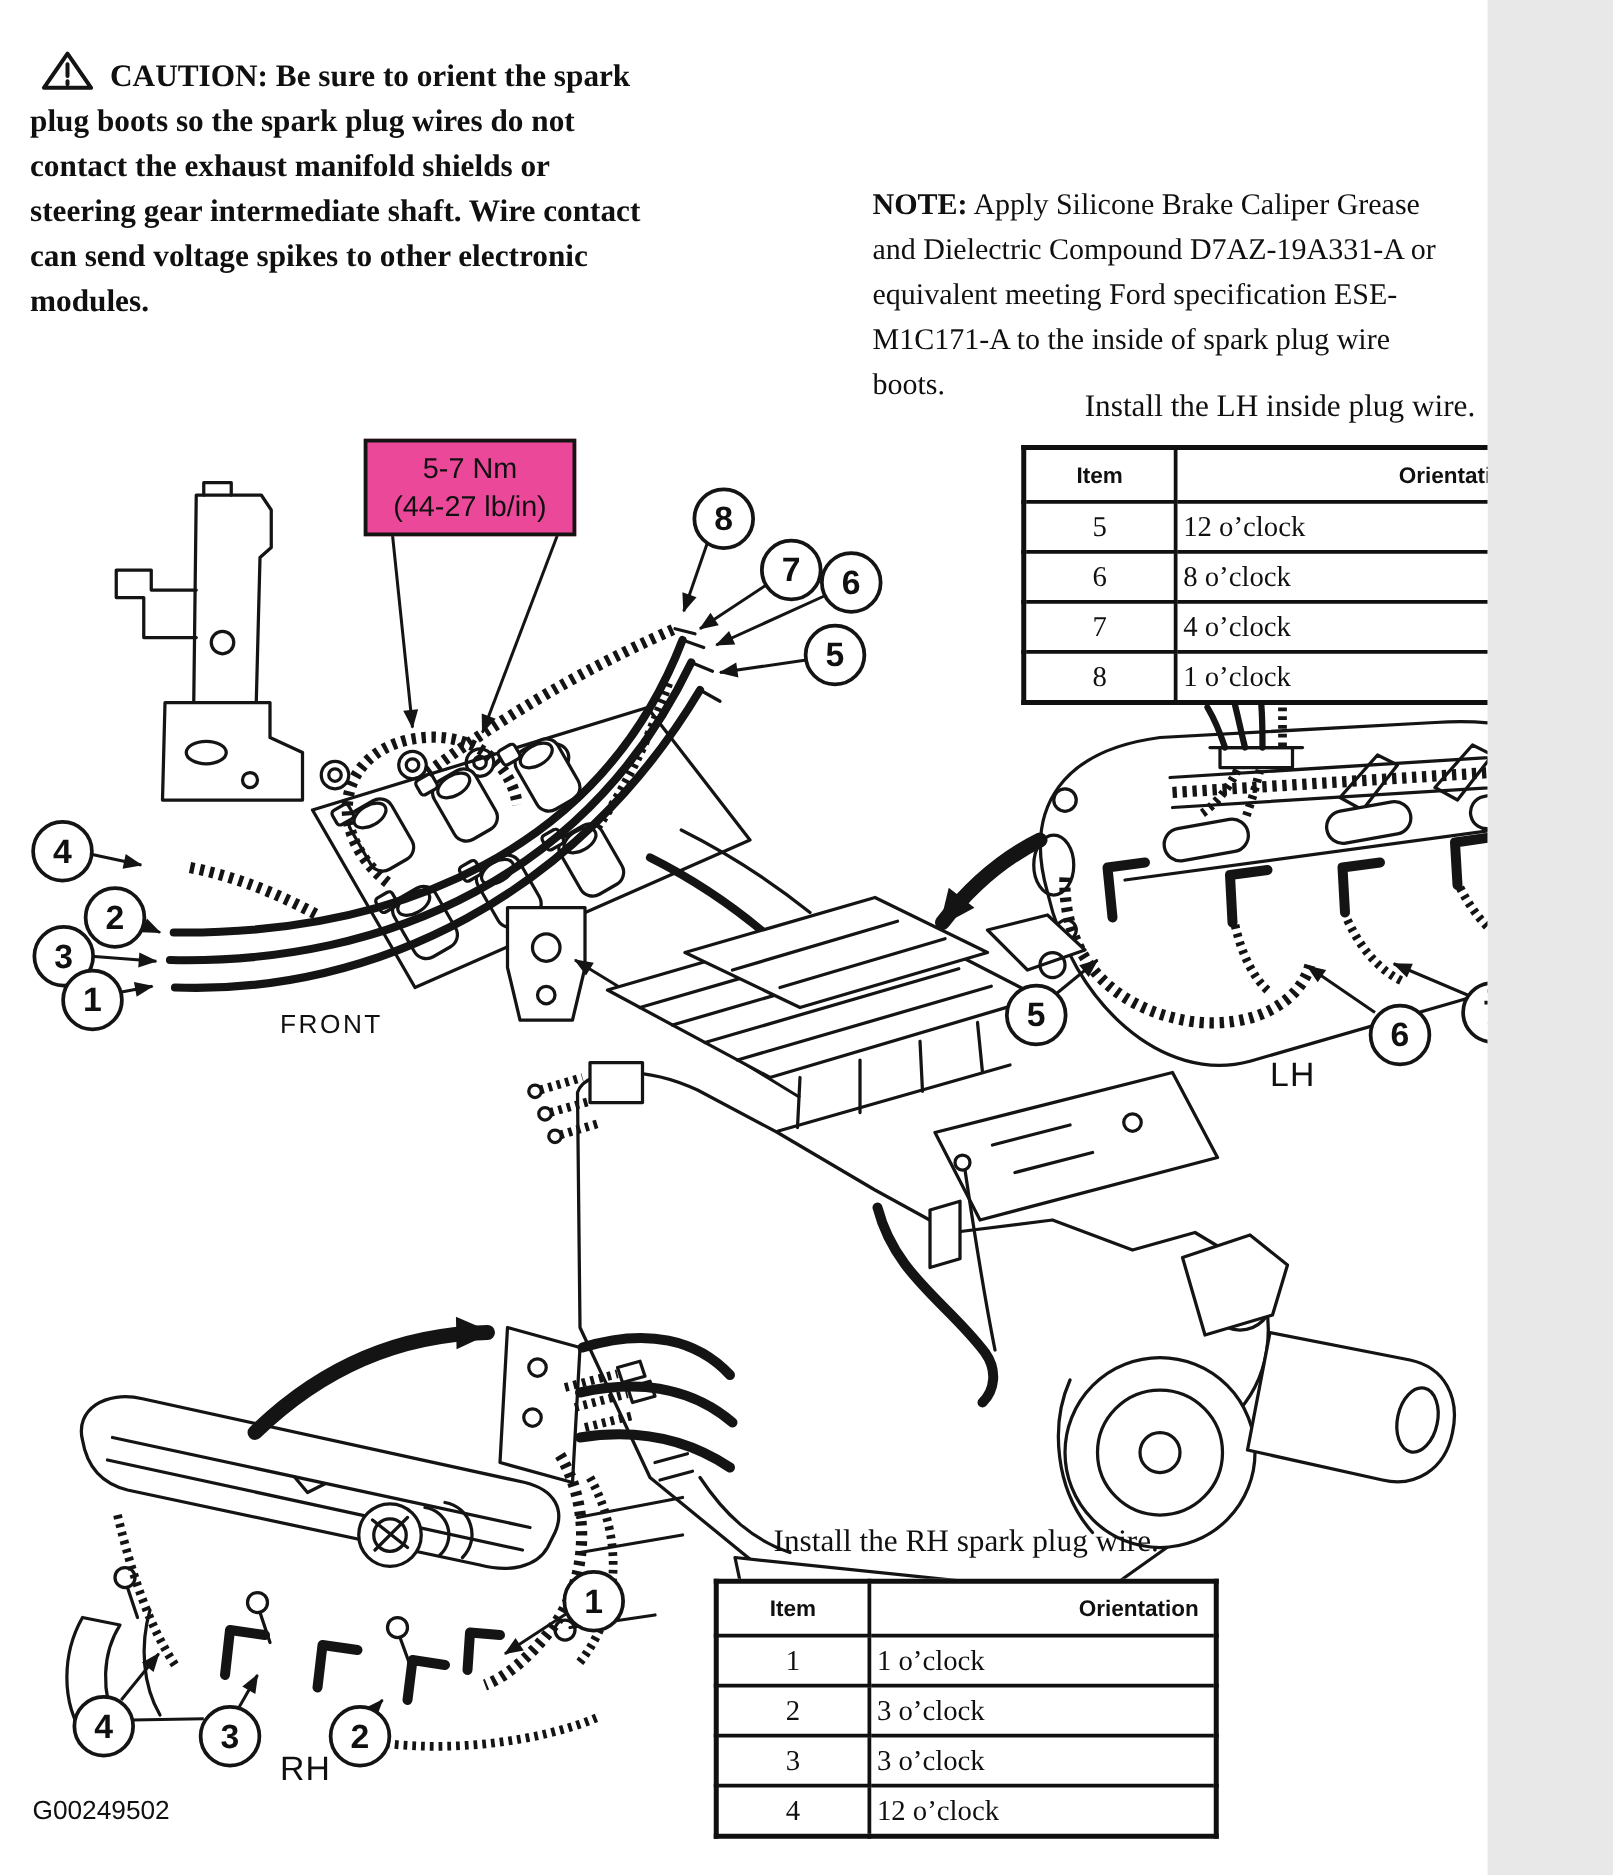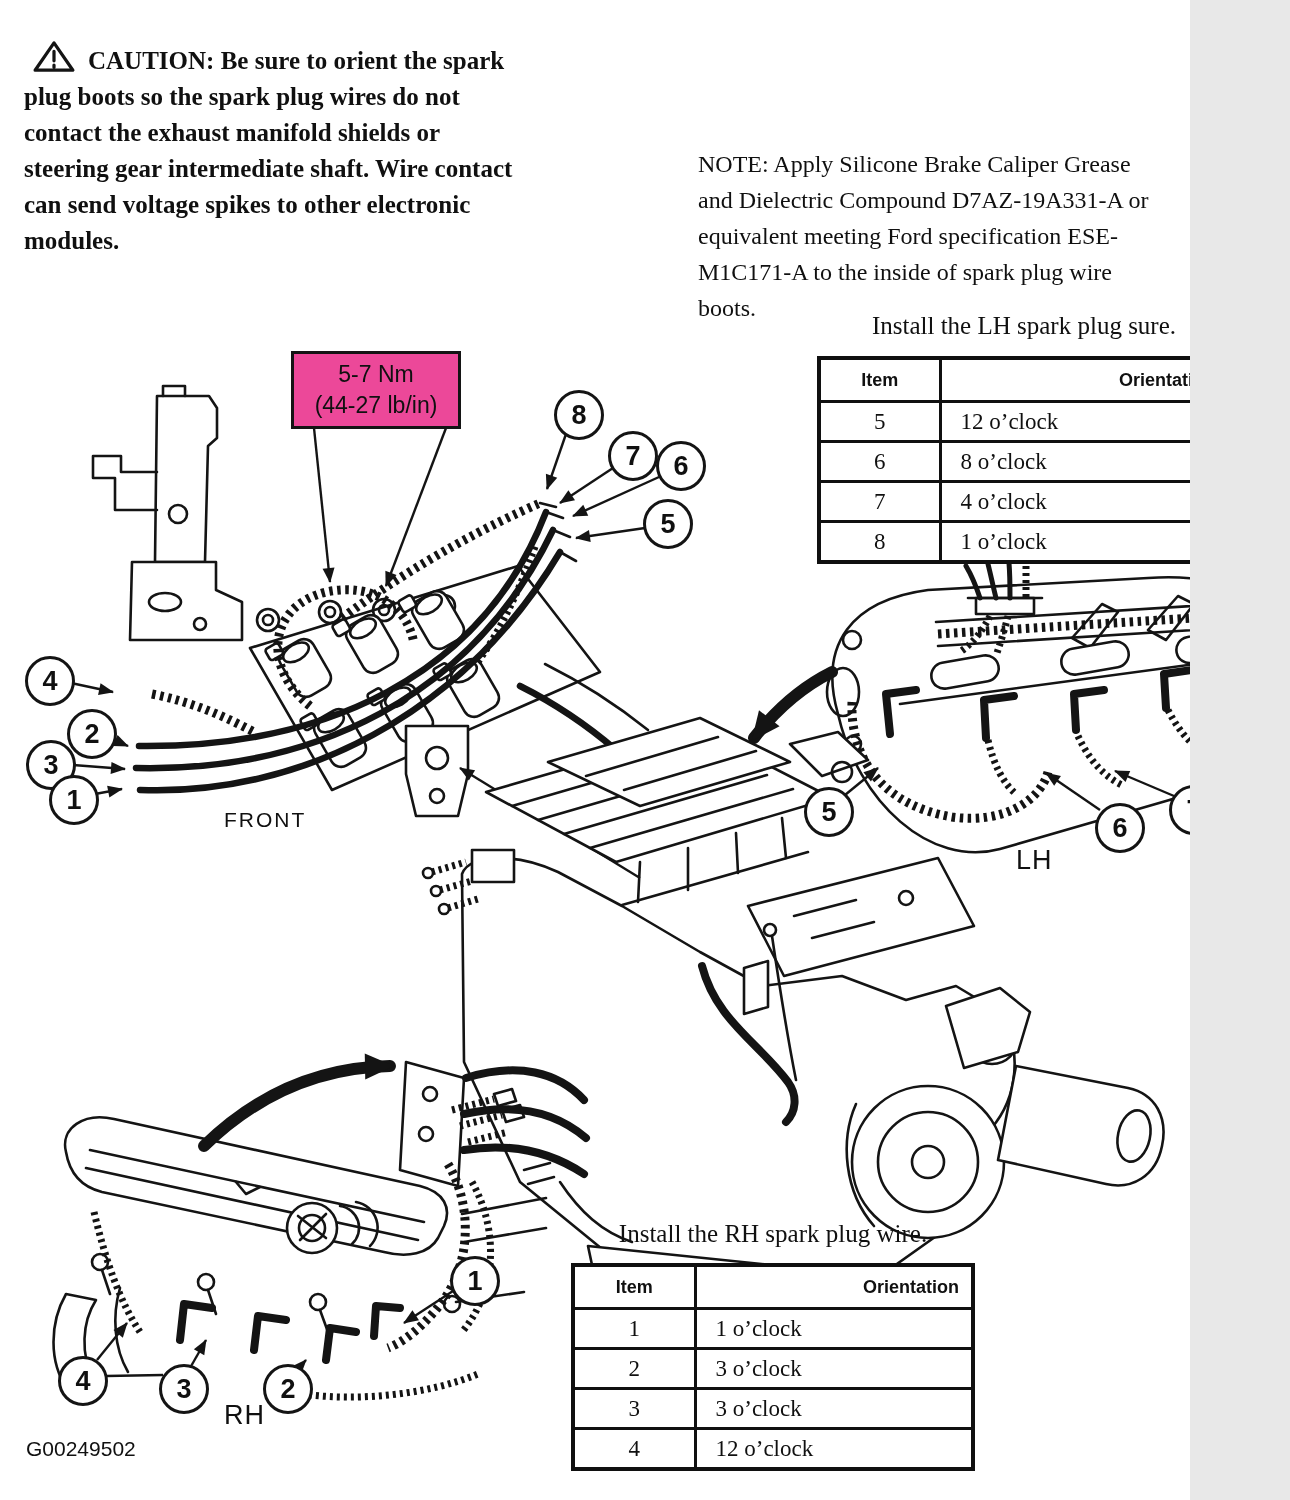--- a/index.html
+++ b/index.html
@@ -13,34 +13,34 @@
   .wire2{fill:none;stroke:#141414;stroke-width:5;stroke-linecap:round}
   .corr{fill:none;stroke:#141414;stroke-width:9;stroke-dasharray:3.5 4.5;stroke-linecap:butt}
   .corr2{fill:none;stroke:#141414;stroke-width:7;stroke-dasharray:3 4;stroke-linecap:butt}
   .ldr{fill:none;stroke:#141414;stroke-width:2.4}
   .big{fill:none;stroke:#141414;stroke-width:12;stroke-linecap:round}
 
   .textblock{position:absolute;z-index:2;}
   .caution{left:24px;top:40px;width:506px;font-weight:700;font-size:25px;line-height:36px;}
   .warn{vertical-align:-5px;margin:0 12px 0 8px;}
   .note{left:698px;top:146px;width:462px;font-size:24px;line-height:36px;}
-  .note b{font-weight:400;}
+  .note b{font-weight:700;}
   .heading{position:absolute;z-index:2;font-size:25px;text-align:center;}
   .lh-heading{left:817px;top:312px;width:414px;}
   .rh-heading{left:571px;top:1220px;width:404px;}
 
   .otable{position:absolute;z-index:2;border-collapse:collapse;table-layout:fixed;background:#fff;
           border:4px solid #101010;}
   .otable th{border:3px solid #101010;height:38px;font-family:"Liberation Sans",sans-serif;
              font-weight:700;font-size:18px;}
   .otable td{border:3px solid #101010;height:35px;font-family:"Liberation Serif",serif;font-size:23px;}
   .otable .h-item{text-align:center;}
   .otable .h-orient{text-align:right;padding-right:12px;}
   .otable .c-item{text-align:center;}
-  .otable .c-orient{text-align:left;padding-left:19px;}
+  .otable .c-orient{text-align:left;padding-left:5px;}
   #lh-table{left:817px;top:356px;width:414px;}
   #rh-table{left:571px;top:1263px;width:404px;}
 
   .torquebox{position:absolute;z-index:2;left:291px;top:351px;width:160px;
              border:3px solid #141414;background:#ec4899;text-align:center;
              font-family:"Liberation Sans",sans-serif;font-size:23px;line-height:31px;
              padding:5px 2px;}
   .co{position:absolute;z-index:3;width:44px;height:44px;border:3px solid #141414;border-radius:50%;
       background:#fff;display:flex;align-items:center;justify-content:center;
       font-family:"Liberation Sans",sans-serif;font-weight:700;font-size:27px;}
@@ -272,21 +272,21 @@
       <path d="M23,12 v10 M23,26.5 v2.5" stroke="#141414" stroke-width="3.4" stroke-linecap="round"></path>
     </svg><b>CAUTION:</b>
     <span>Be sure to orient the spark plug boots so the spark plug wires do not contact the exhaust manifold shields or steering gear intermediate shaft. Wire contact can send voltage spikes to other electronic modules.</span>
   </div>
 
   <div class="textblock note">
     <b>NOTE:</b>
     <span>Apply Silicone Brake Caliper Grease and Dielectric Compound D7AZ-19A331-A or equivalent meeting Ford specification ESE-M1C171-A to the inside of spark plug wire boots.</span>
   </div>
 
-  <div class="heading lh-heading">Install the LH spark plug sure.</div>
+  <div class="heading lh-heading">Install the LH inside plug wire.</div>
 
   <table class="otable" id="lh-table">
     <colgroup>
         <col style="width:121px">
         <col>
       </colgroup>
     <tbody>
         <tr>
       <th class="h-item">Item</th>
       <th class="h-orient">Orientation</th>

